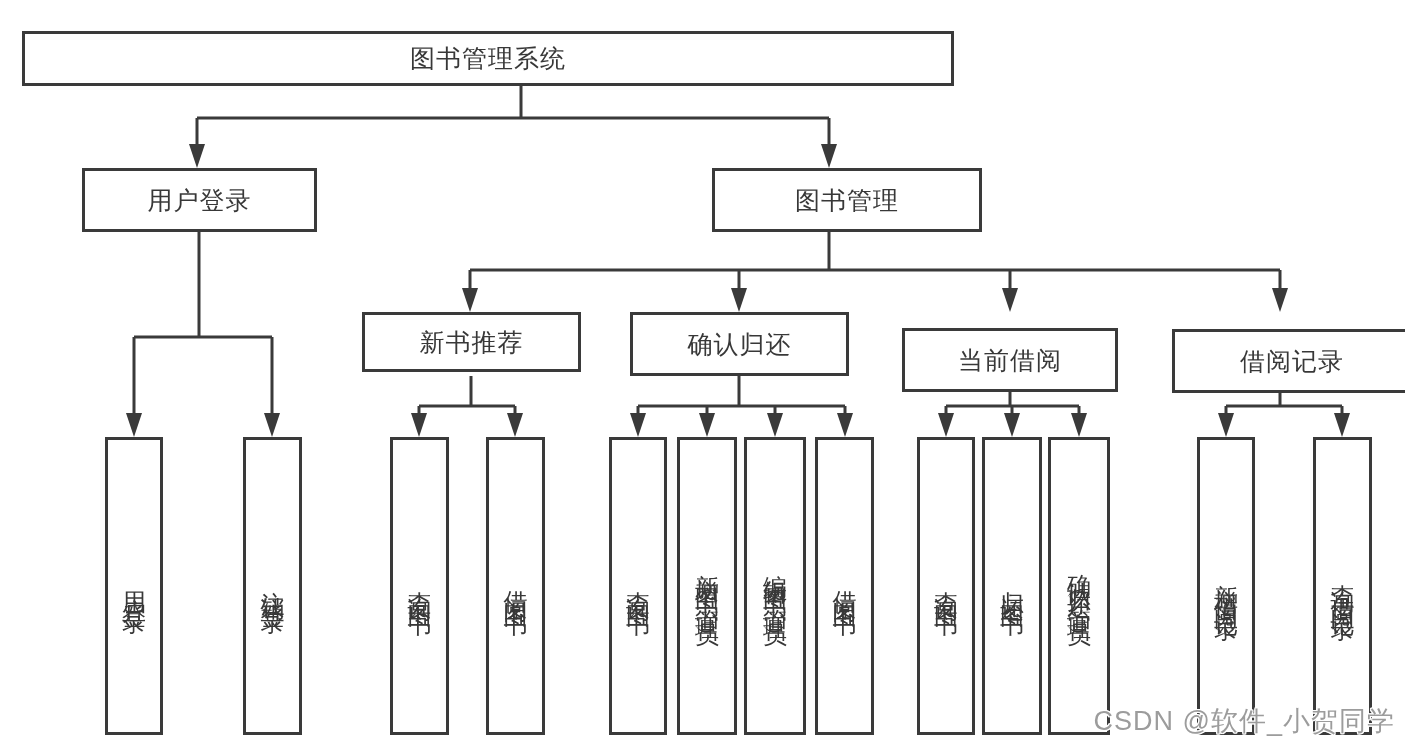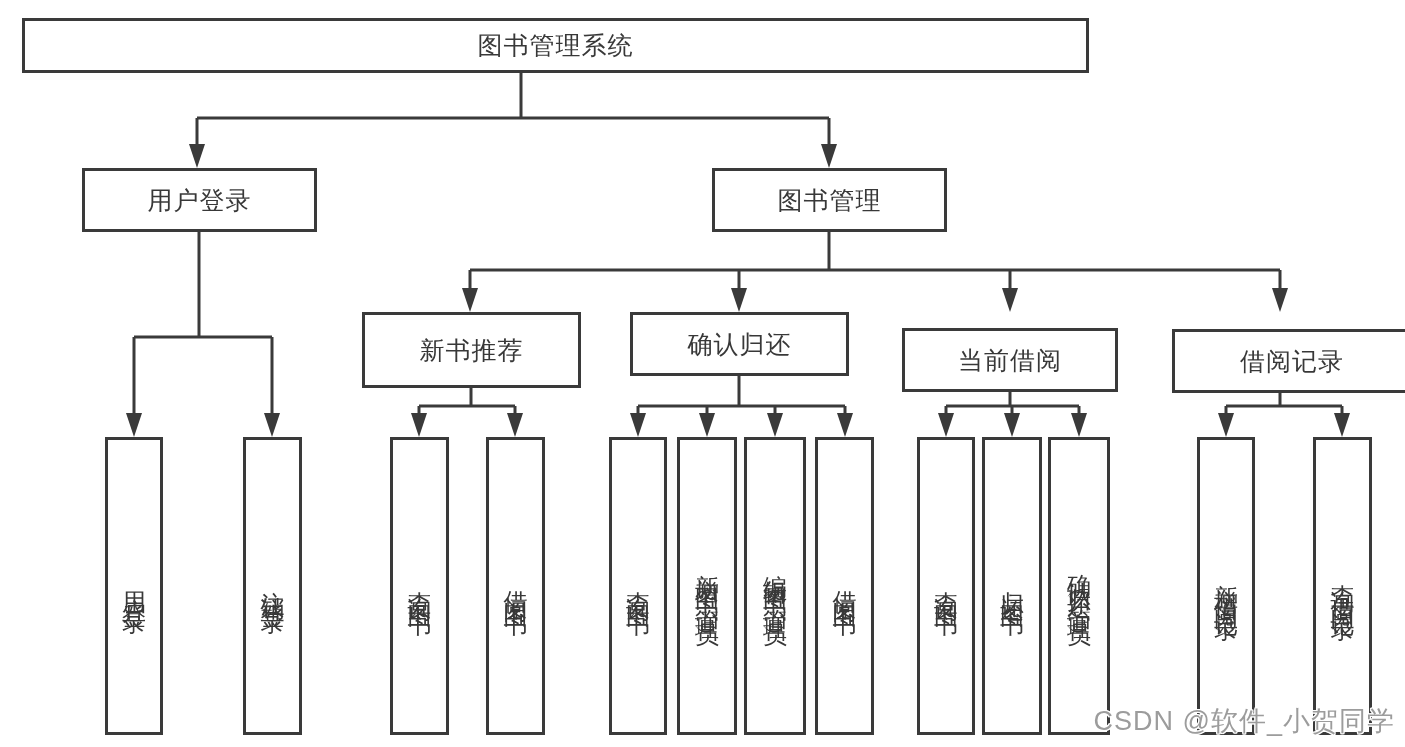--- a/index.html
+++ b/index.html
@@ -26,24 +26,24 @@
     white-space:nowrap;
   }
   .v .lbl{
     writing-mode:vertical-rl;
     text-orientation:mixed;
     font-size:24px;
     letter-spacing:7px;
     line-height:1;
   }
   
-  .n-root{left:22px;top:18px;width:1067px;height:55px}
+  .n-root{left:22px;top:31px;width:932px;height:55px}
   .n-l2a{left:82px;top:168px;width:235px;height:64px}
-  .n-l2b{left:712px;top:168px;width:235px;height:64px}
-  .n-l3a{left:362px;top:312px;width:219px;height:76px}
+  .n-l2b{left:712px;top:168px;width:270px;height:64px}
+  .n-l3a{left:362px;top:312px;width:219px;height:60px}
   .n-l3b{left:630px;top:312px;width:219px;height:64px}
   .n-l3c{left:902px;top:328px;width:216px;height:64px}
   .n-l3d{left:1172px;top:329px;width:240px;height:64px}
   .v{top:437px;height:298px}
   .n-v1{left:105px;width:58px}
   .n-v2{left:243px;width:59px}
   .n-v3{left:390px;width:59px}
   .n-v4{left:486px;width:59px}
   .n-v5{left:609px;width:58px}
   .n-v6{left:677px;width:60px}

